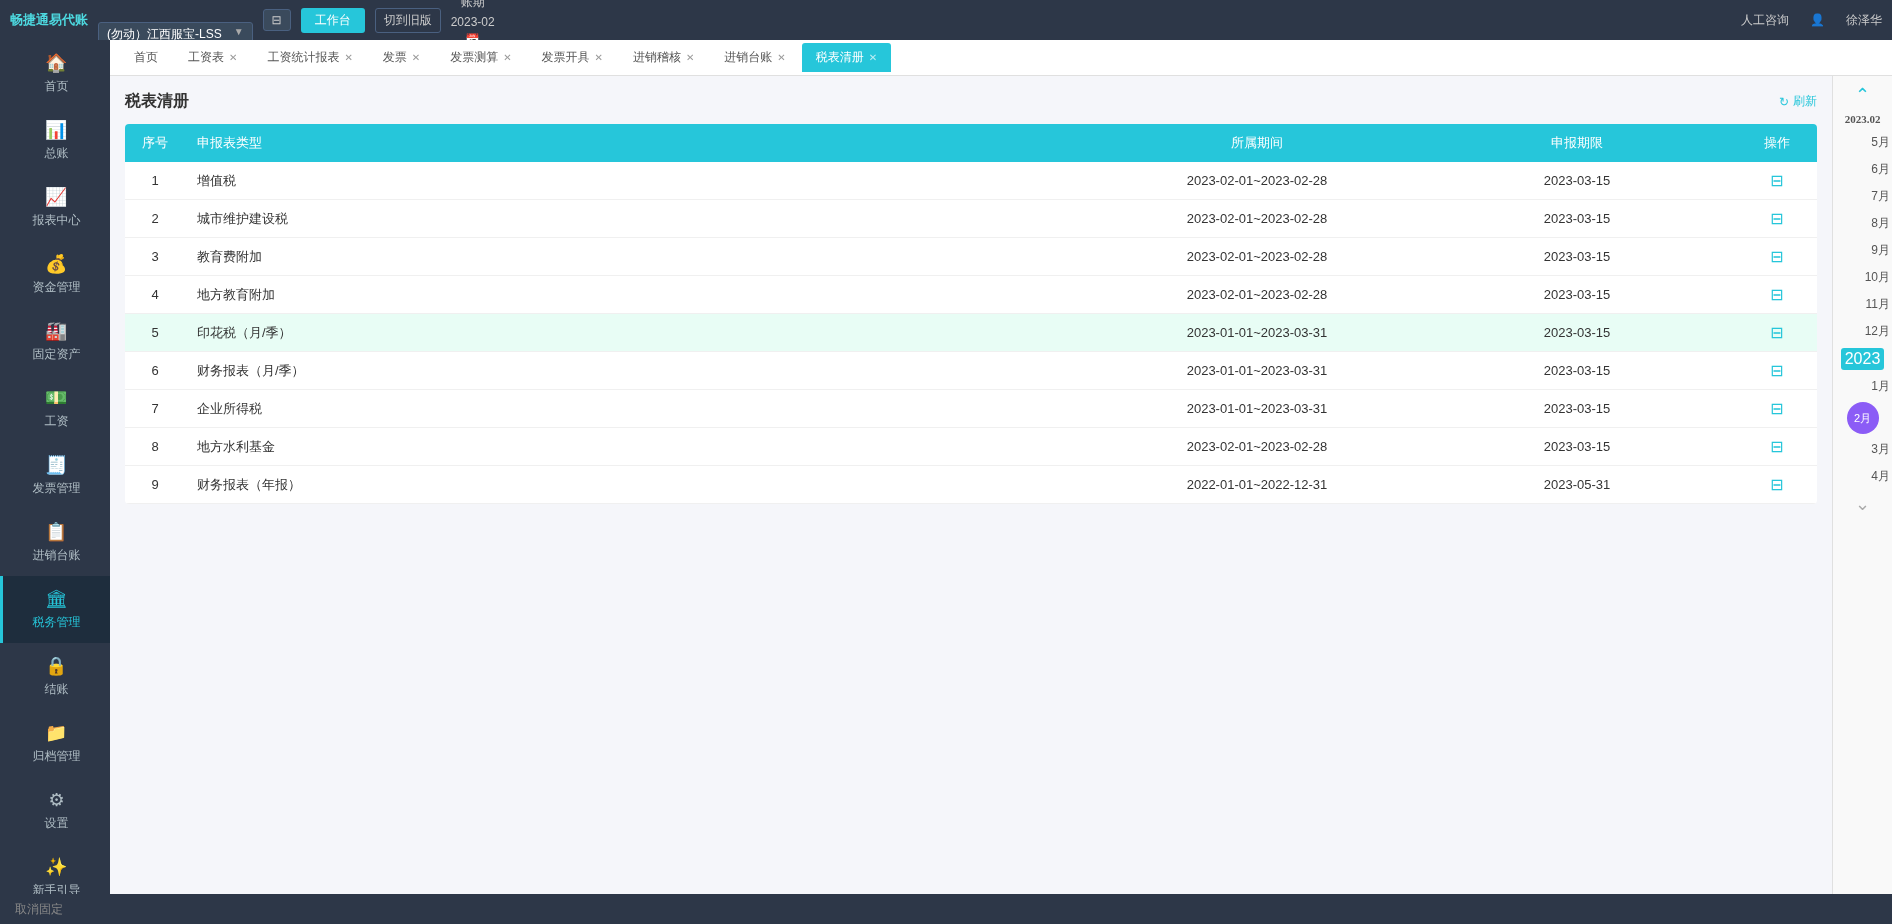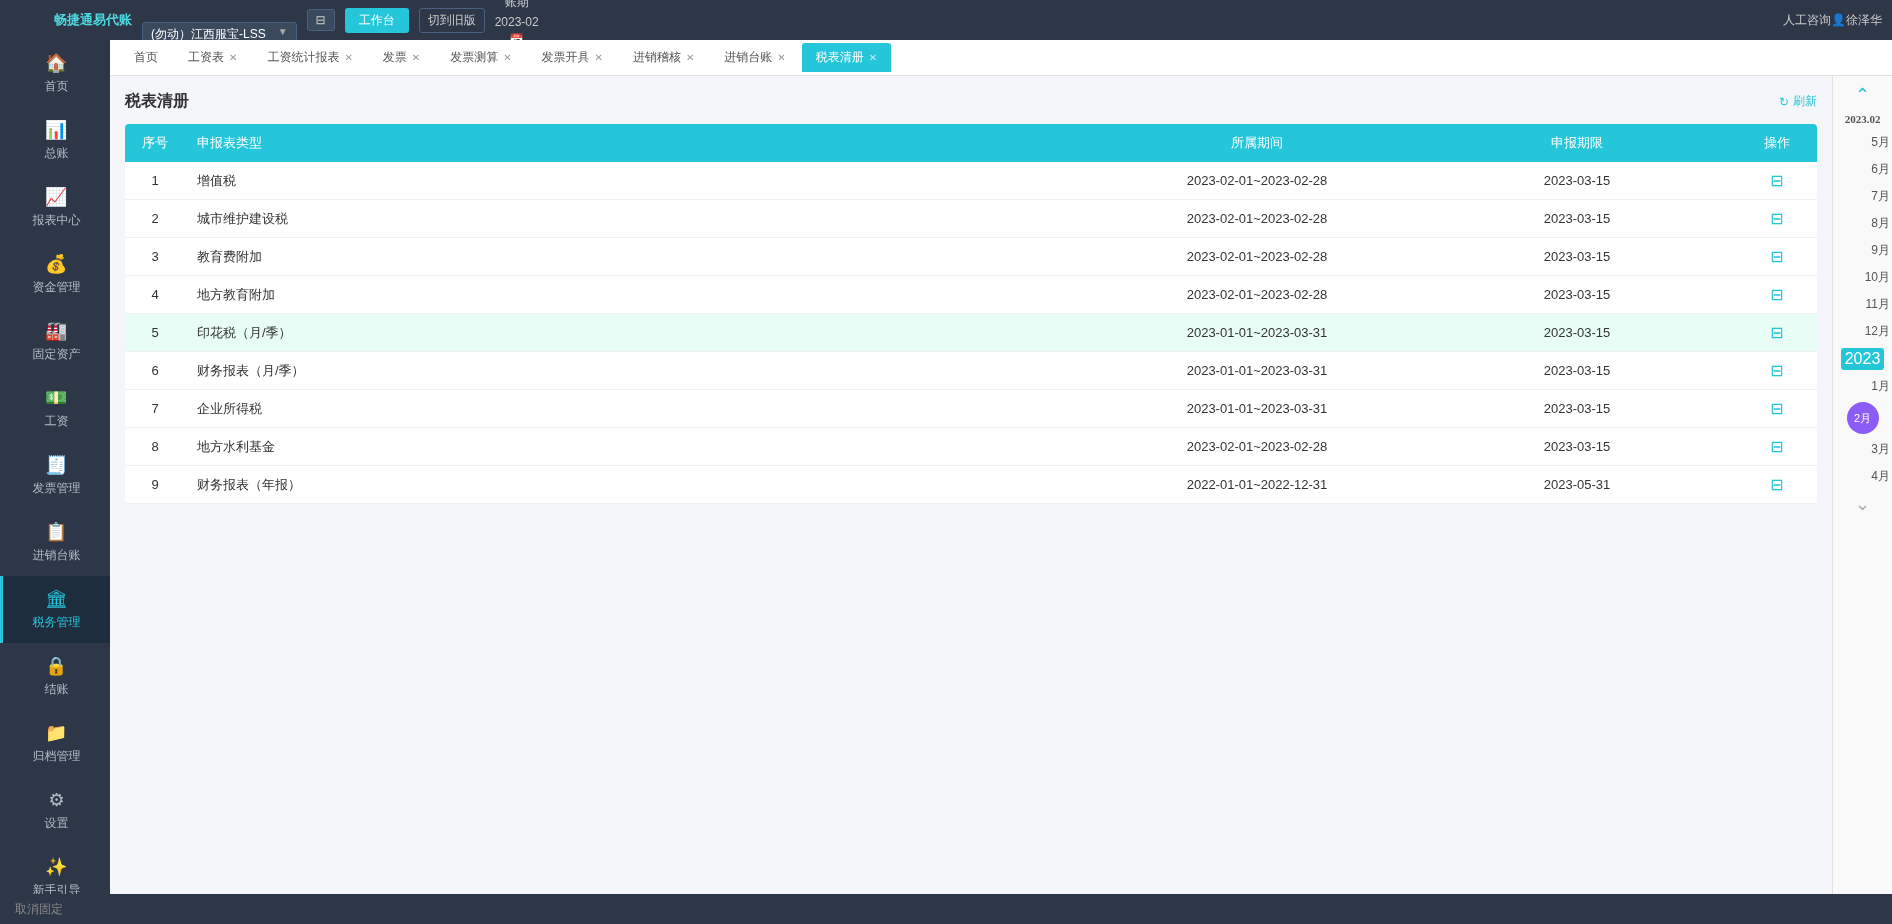--- a/index.html
+++ b/index.html
@@ -14,21 +14,20 @@
       padding: 0 10px;
       gap: 10px;
       color: #fff;
       flex-shrink: 0;
     }
     .top-bar .logo {
       font-size: 13px;
       color: #4dd9e0;
       font-weight: bold;
       white-space: nowrap;
-      margin-left: 44px;
     }
     .top-bar .company-selector {
       background: #3a4a5c;
       border: 1px solid #4a6080;
       color: #fff;
       padding: 3px 8px;
       border-radius: 3px;
       display: flex;
       align-items: flex-start;
       gap: 12px;
@@ -69,21 +68,21 @@
       font-size: 12px;
       display: flex;
       align-items: center;
       gap: 4px;
       flex-direction: column;
     }
     .top-bar .spacer { flex: 1; }
     .top-bar .user-area {
       display: flex;
       align-items: center;
-      gap: 0;
+      gap: 21px;
       color: #ccc;
       font-size: 12px;
     }
 
     
     .main-layout {
       display: flex;
       flex: 1;
       overflow: hidden;
     }

